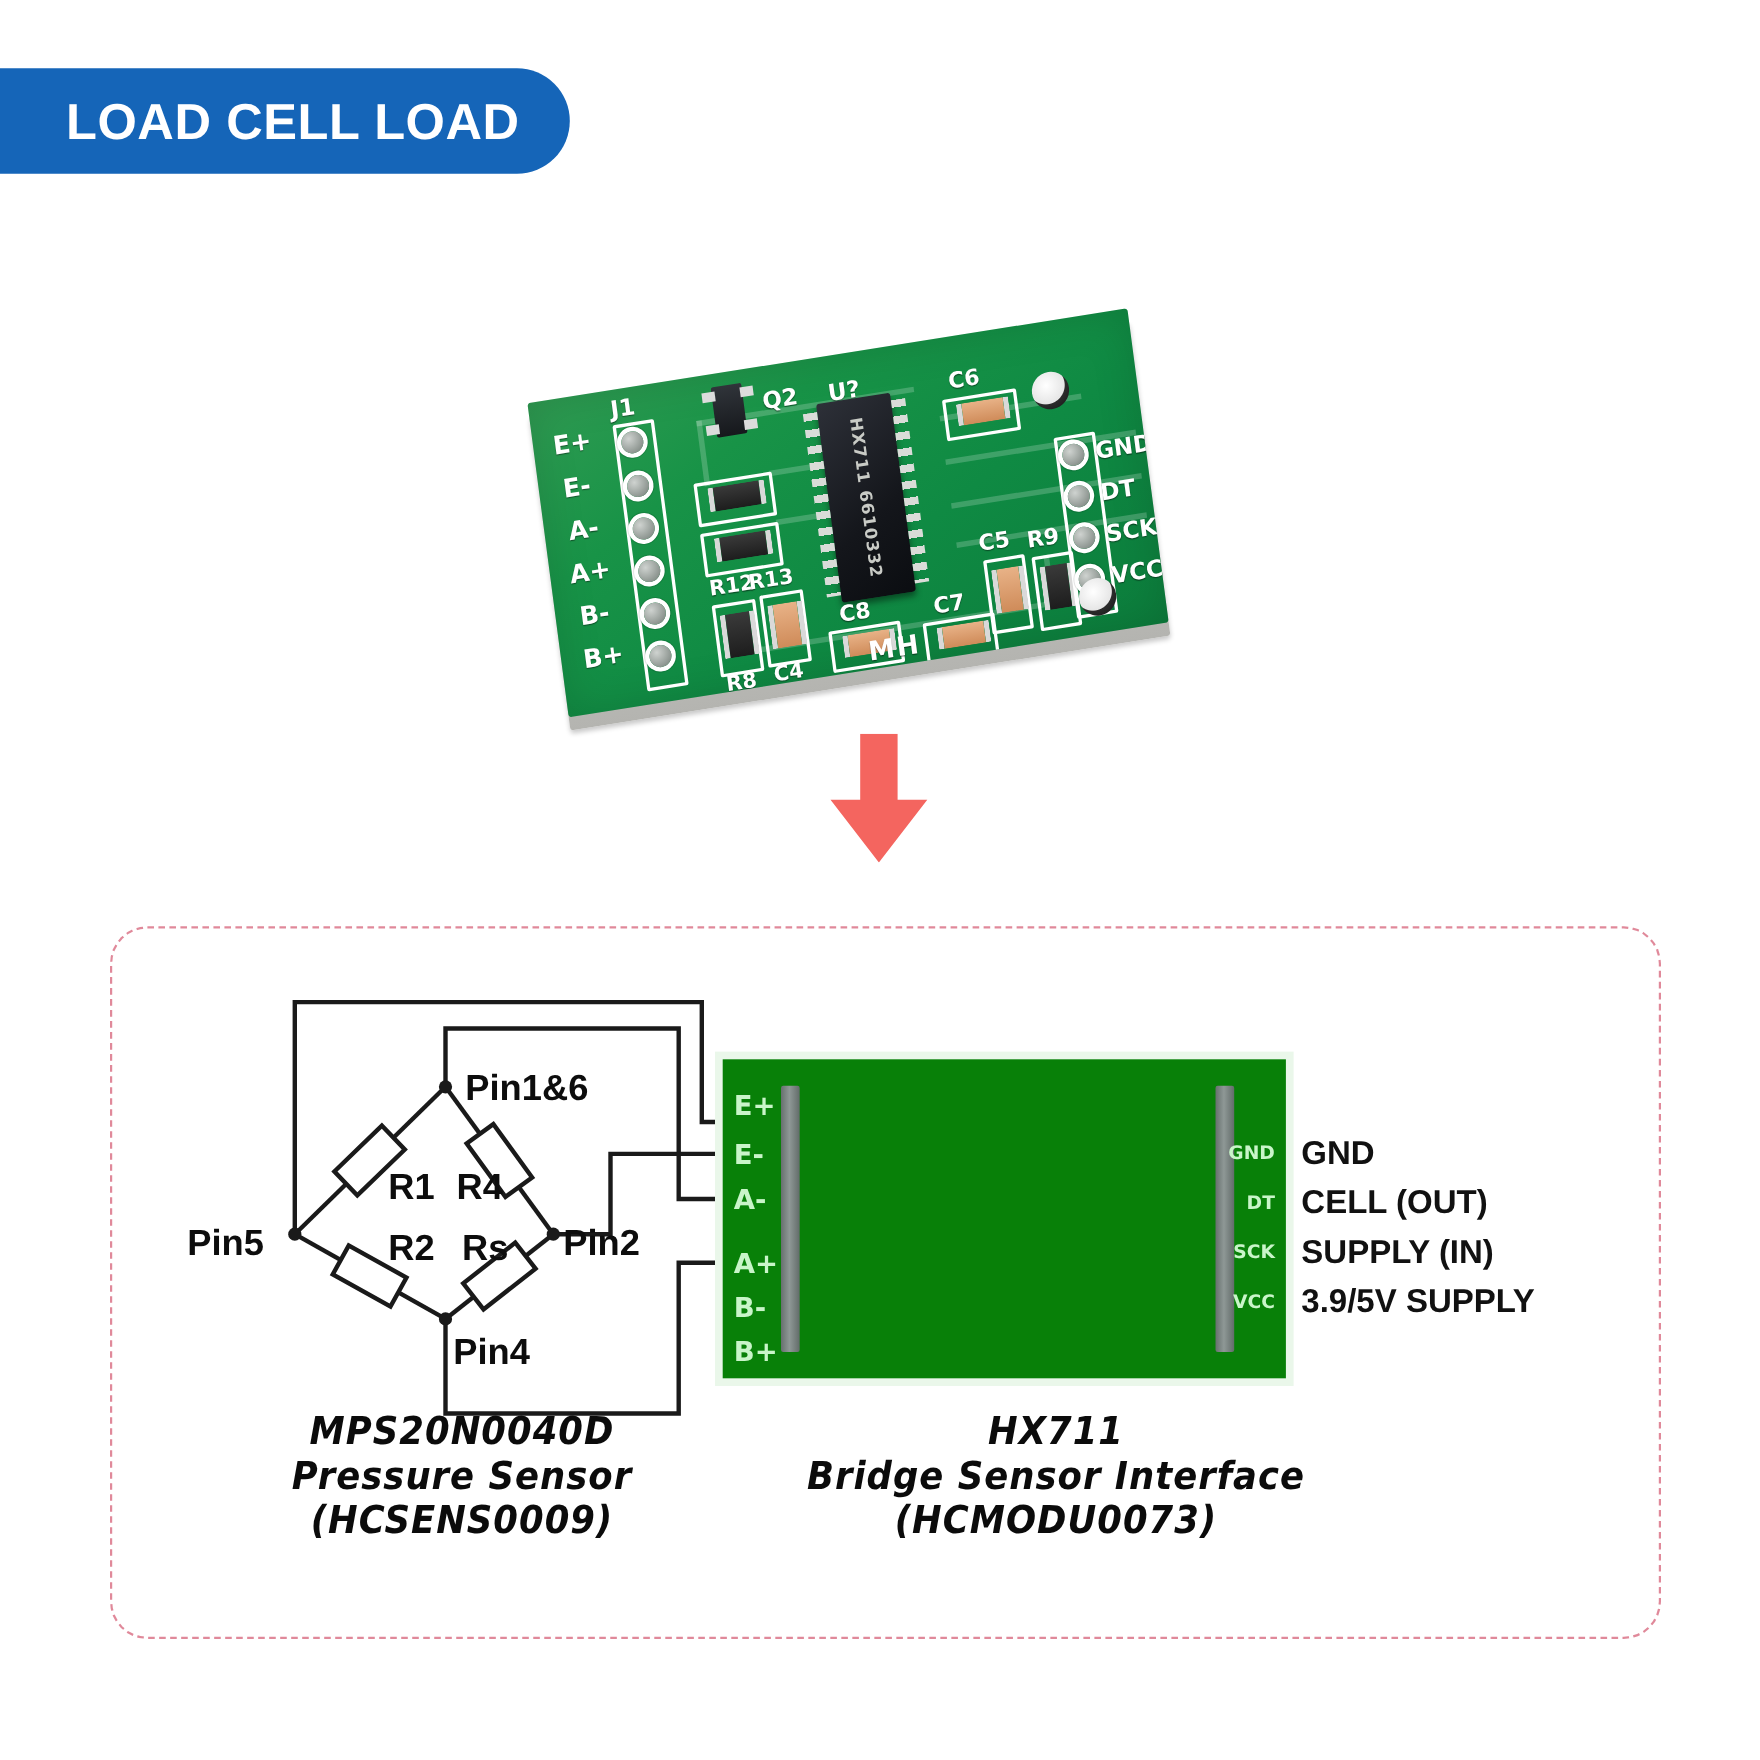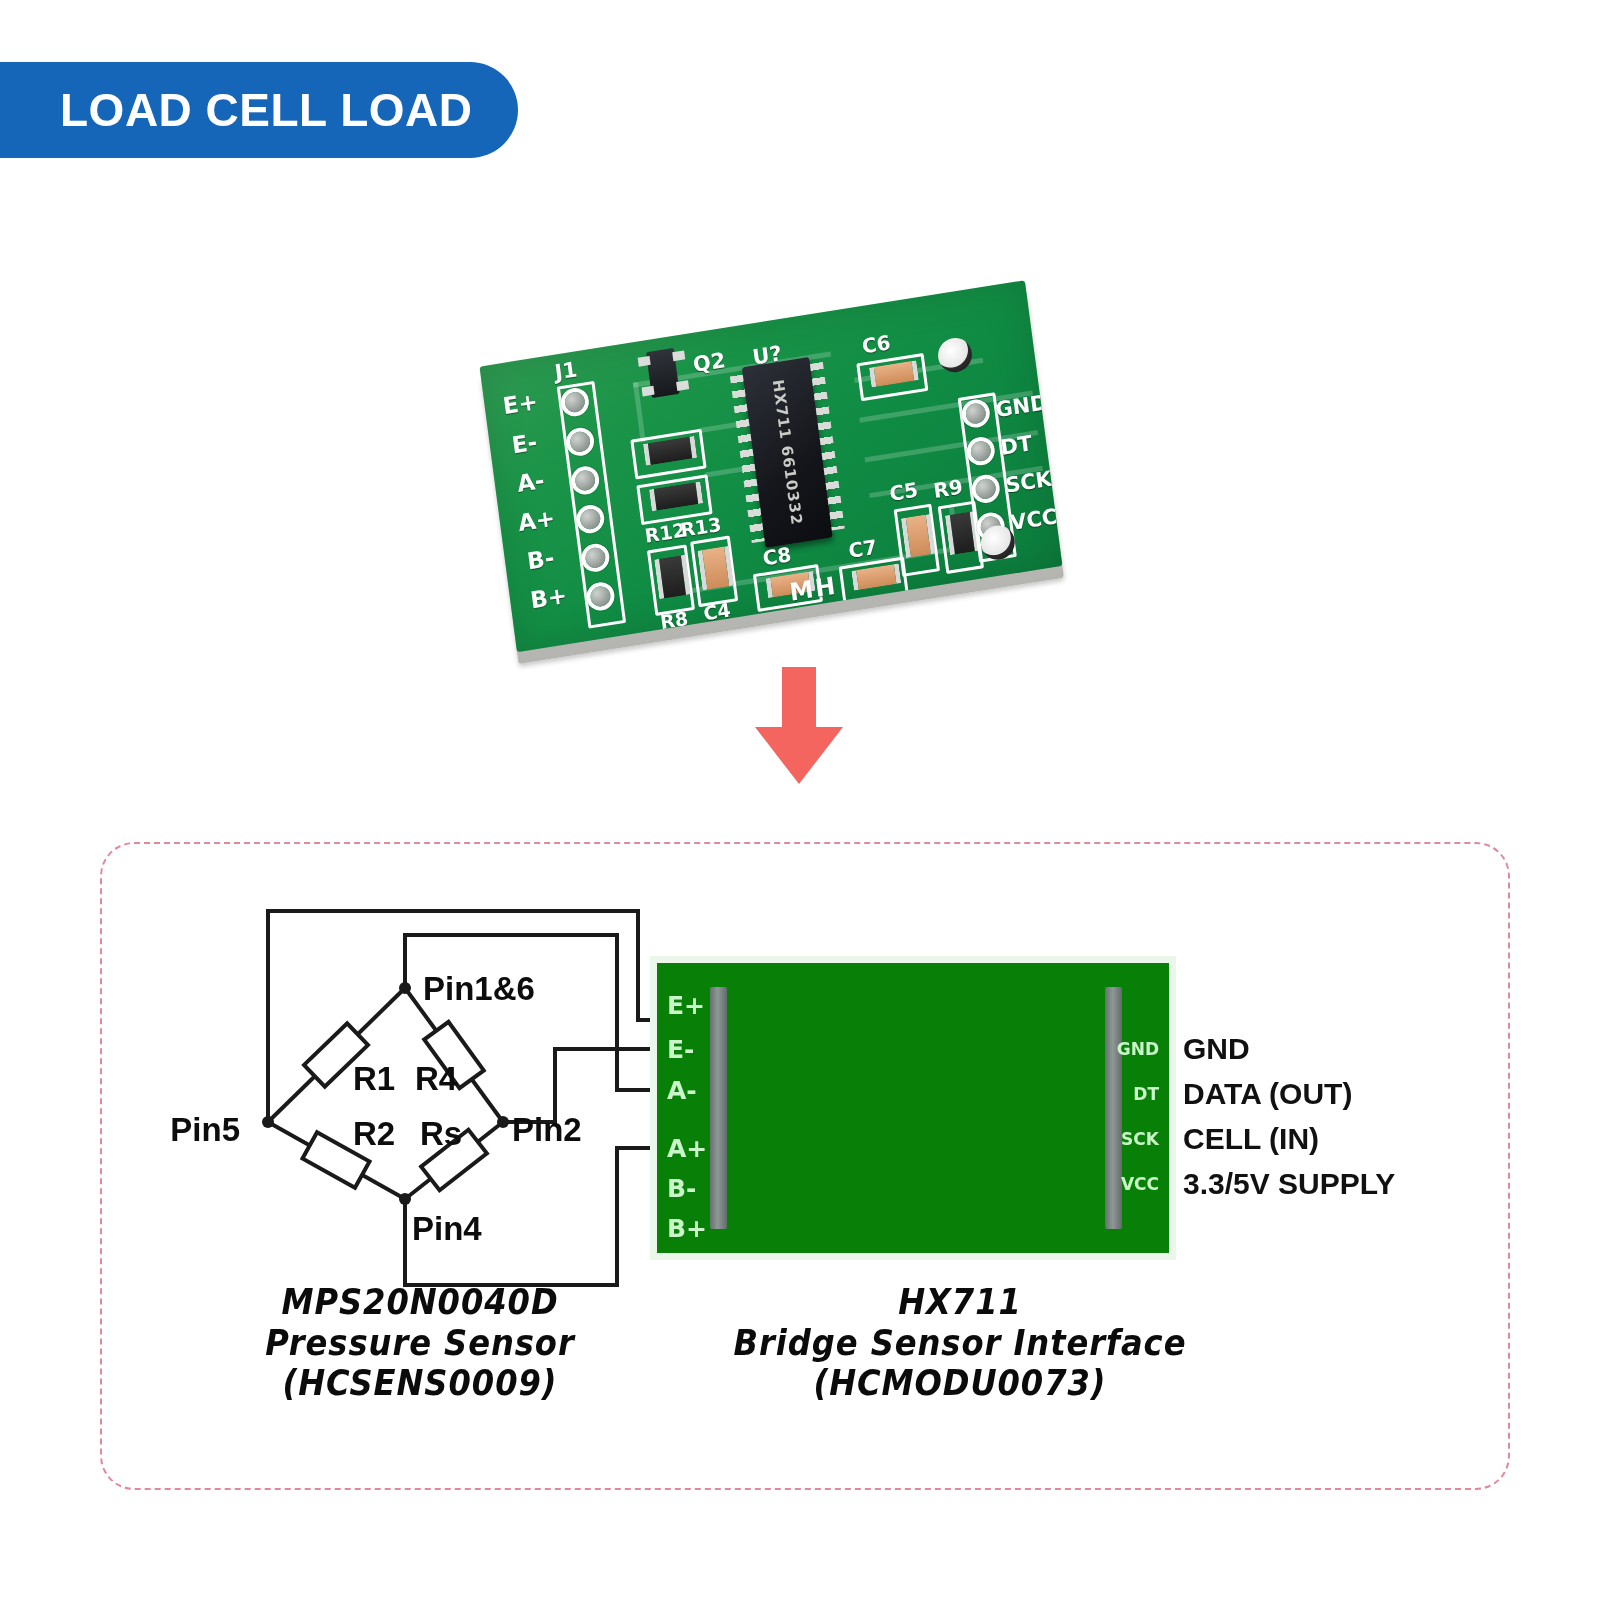--- a/index.html
+++ b/index.html
@@ -334,23 +334,23 @@
   <div class="board-pin left" style="top:211px;">B-</div>
   <div class="board-pin left" style="top:251px;">B+</div>
 
   <div class="board-pin right" style="top:76px;">GND</div>
   <div class="board-pin right" style="top:121px;">DT</div>
   <div class="board-pin right" style="top:166px;">SCK</div>
   <div class="board-pin right" style="top:211px;">VCC</div>
 </div>
 
 <div class="ext-label" style="left:1183px;top:1032px;">GND</div>
-<div class="ext-label" style="left:1183px;top:1077px;">DATA (OUT)</div>
-<div class="ext-label" style="left:1183px;top:1122px;">CELL (IN)</div>
-<div class="ext-label" style="left:1183px;top:1167px;">3.3/5V SUPPLY</div>
+<div class="ext-label" style="left:1183px;top:1077px;">CELL (OUT)</div>
+<div class="ext-label" style="left:1183px;top:1122px;">SUPPLY (IN)</div>
+<div class="ext-label" style="left:1183px;top:1167px;">3.9/5V SUPPLY</div>
 
 <div class="caption" id="caption-sensor">
   <div>MPS20N0040D</div>
   <div>Pressure Sensor</div>
   <div>(HCSENS0009)</div>
 </div>
 
 <div class="caption" id="caption-hx711">
   <div>HX711</div>
   <div>Bridge Sensor Interface</div>

